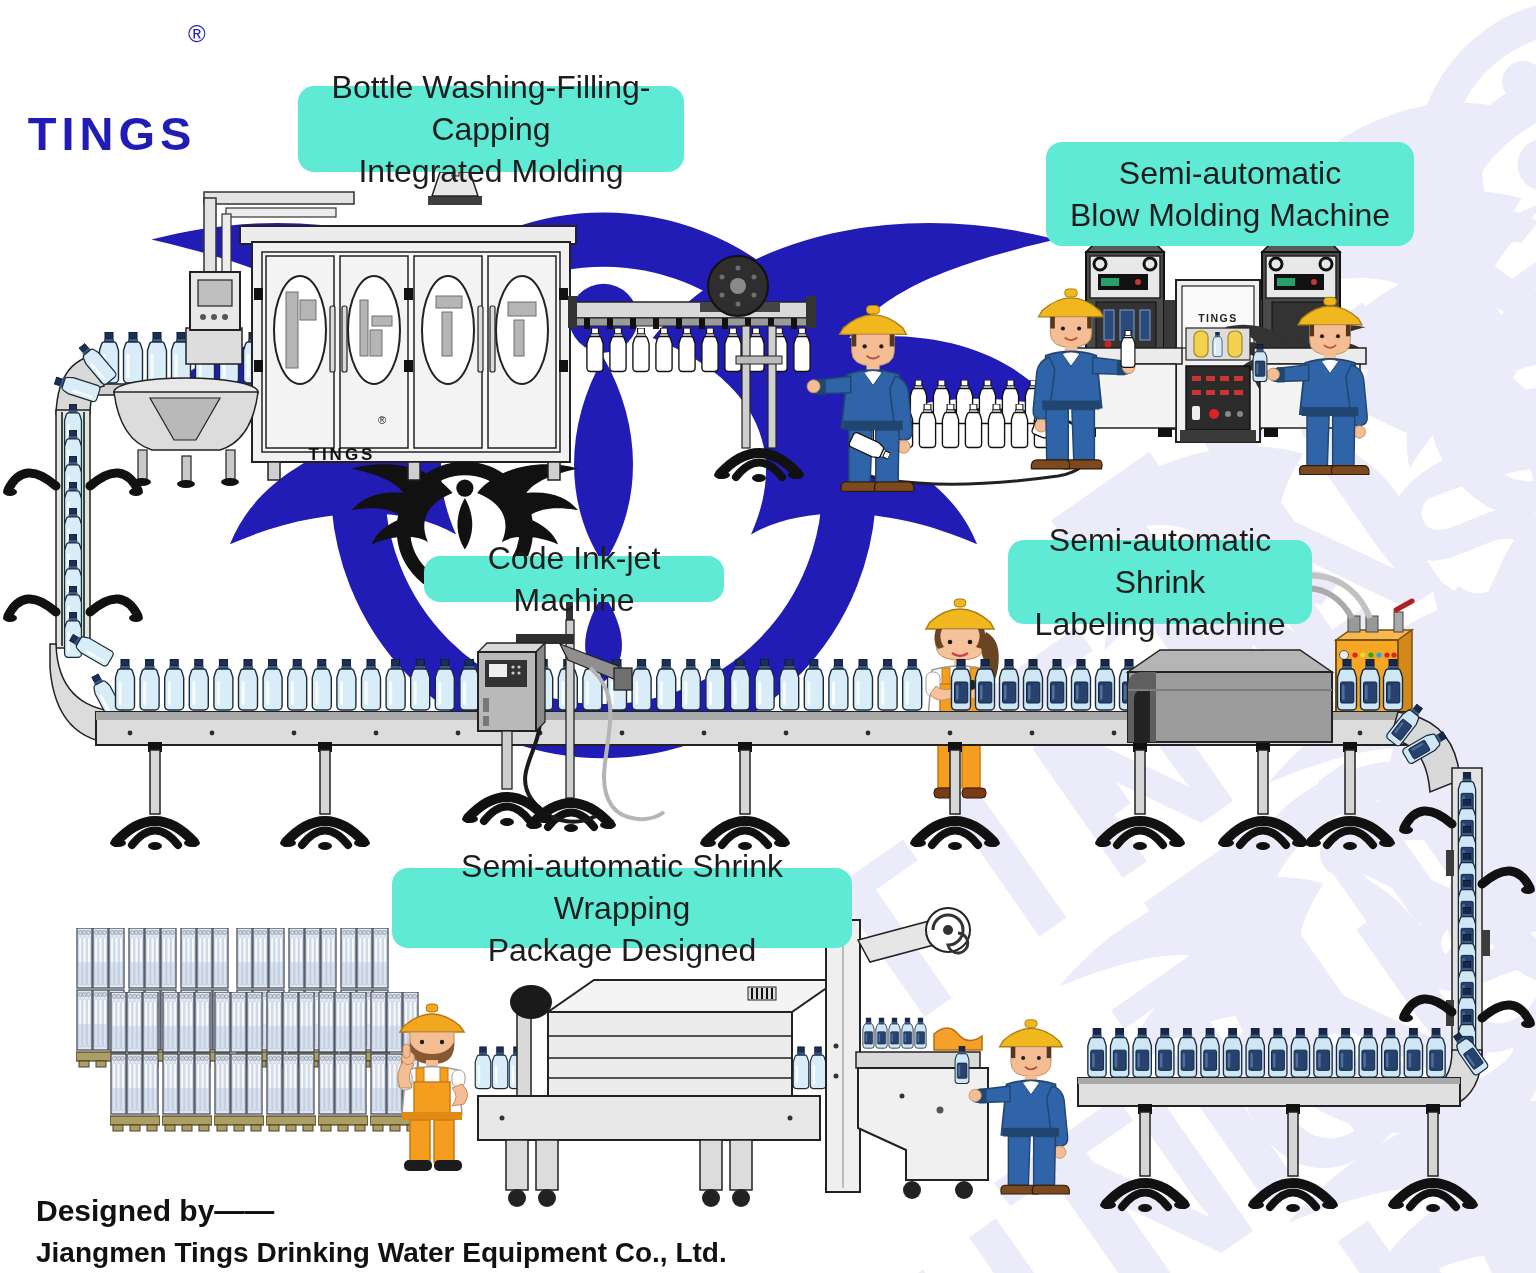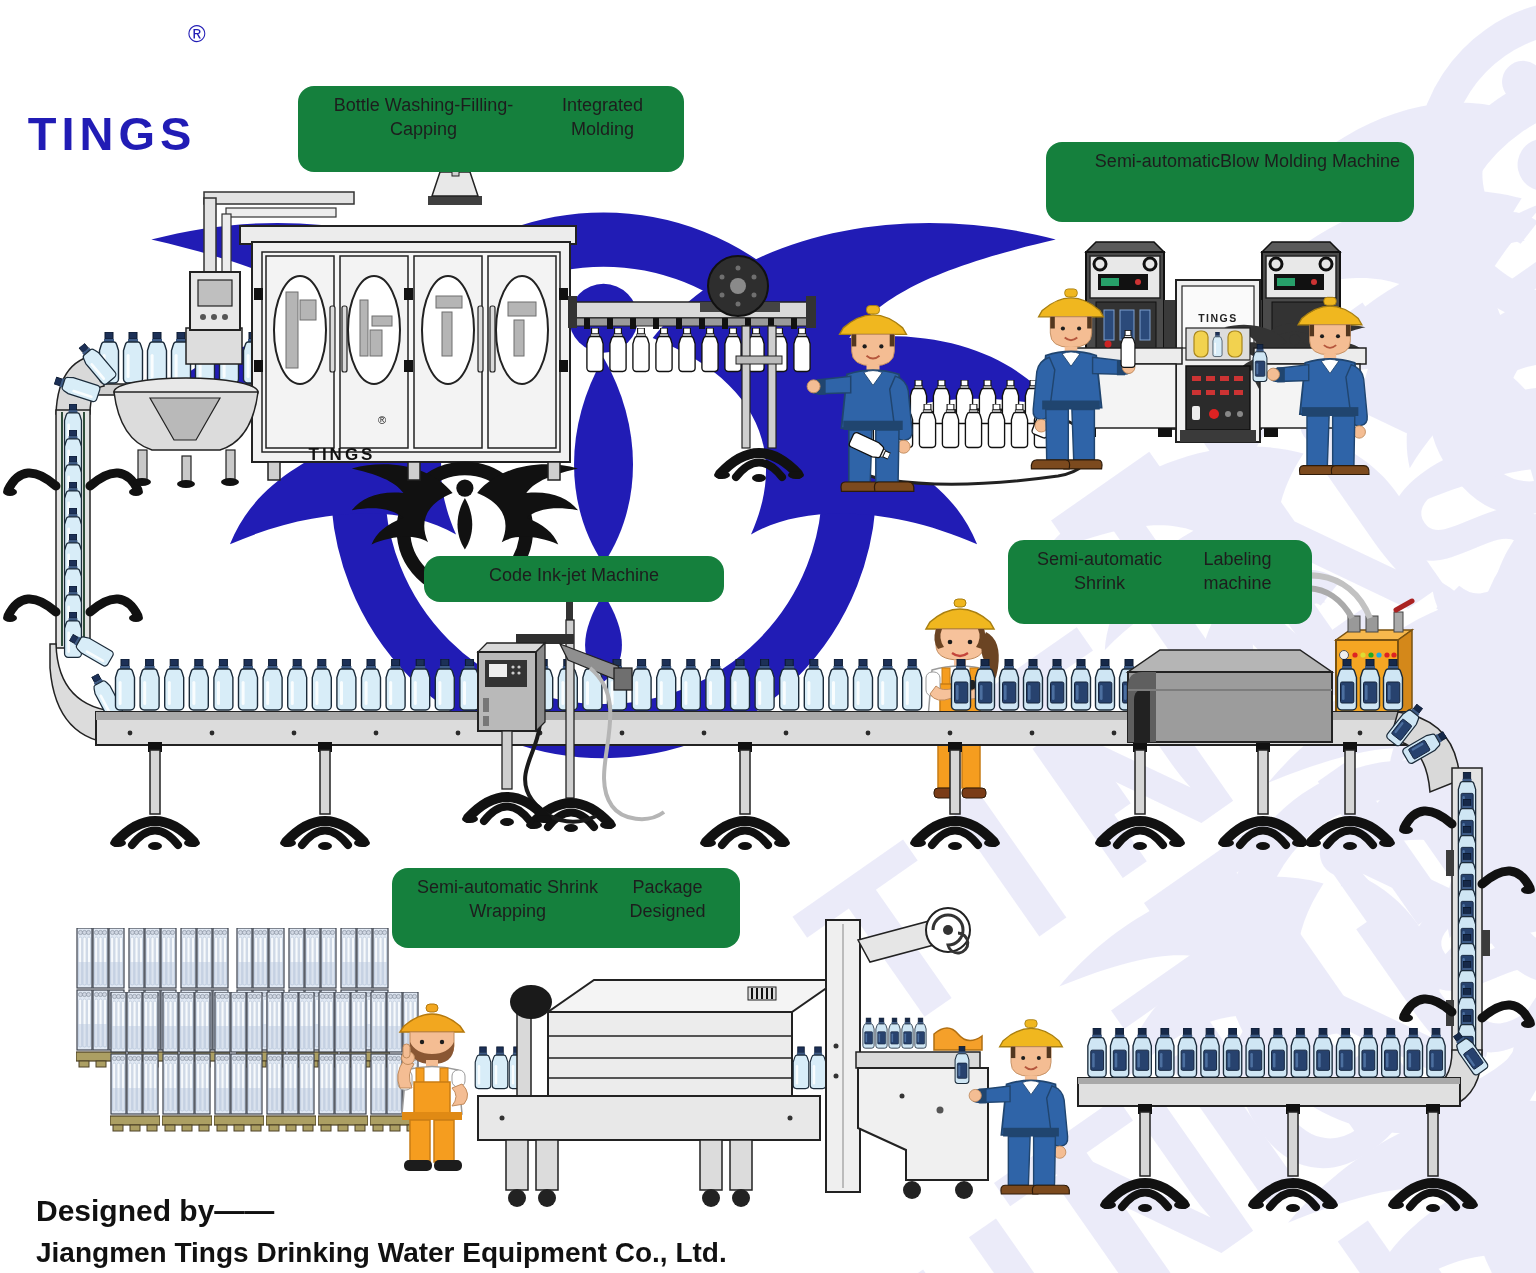--- a/index.html
+++ b/index.html
@@ -1,23 +1,23 @@
 <!DOCTYPE html>
 <html><head>
 <meta charset="utf-8">
 <style>
   html,body{margin:0;padding:0;background:#fff;}
   .stage{position:relative;width:1536px;height:1273px;background:#fff;overflow:hidden;
          font-family:"Liberation Sans",sans-serif;}
   .stage > svg.scene{position:absolute;left:0;top:0;}
   svg text{font-family:"Liberation Sans",sans-serif;}
   
-  .label{position:absolute;background:#15803d;border-radius:16px;color:#1d1d1d;
-         text-align:center;font-size:18px;line-height:1.32;display:flex;
-         flex-direction:row;justify-content:center;padding:8px 14px;box-sizing:border-box;}
+  .label{position:absolute;background:#5eead4;border-radius:16px;color:#1d1d1d;
+         text-align:center;font-size:32px;line-height:1.32;display:flex;
+         flex-direction:column;justify-content:center;padding:8px 14px;box-sizing:border-box;}
   .label span{display:block;}
   
   .footer{position:absolute;left:36px;top:1194px;color:#111;}
   .footer .l1{font-weight:bold;font-size:30px;}
   .footer .l2{font-weight:bold;font-size:28px;margin-top:9px;}
   
   .w-blue{--suit:#2f64a8;--dark:#20456f;--helmet:#f0b71f;--skin:#f4bd93;--shoe:#7c4a1e;--shirt:#ffffff;}
 </style>
 </head>
 <body>
@@ -846,32 +846,32 @@
   <rect x="10" y="158" width="28" height="11" rx="5" fill="#1c1c1c"></rect>
   <rect x="40" y="158" width="28" height="11" rx="5" fill="#1c1c1c"></rect>
 </g>
 
 </svg>
 
 <div class="label" style="left:298px;top:86px;width:386px;height:86px;">
   <span>Bottle Washing-Filling-Capping</span>
   <span>Integrated Molding</span>
 </div>
-<div class="label" style="left:1046px;top:142px;width:368px;height:80px;justify-content:flex-end;">
+<div class="label" style="left:1046px;top:142px;width:368px;height:104px;">
   <span>Semi-automatic</span>
   <span>Blow Molding Machine</span>
 </div>
 <div class="label" style="left:424px;top:556px;width:300px;height:46px;">
   <span>Code Ink-jet Machine</span>
 </div>
 <div class="label" style="left:1008px;top:540px;width:304px;height:84px;">
   <span>Semi-automatic Shrink</span>
   <span>Labeling machine</span>
 </div>
-<div class="label" style="left:392px;top:868px;width:348px;height:80px;">
+<div class="label" style="left:392px;top:868px;width:460px;height:80px;">
   <span>Semi-automatic Shrink Wrapping</span>
   <span>Package Designed</span>
 </div>
 
 <div class="footer">
   <div class="l1" able="false">Designed by——</div>
   <div class="l2">Jiangmen Tings Drinking Water Equipment Co., Ltd.</div>
 </div>
 
 </div>

